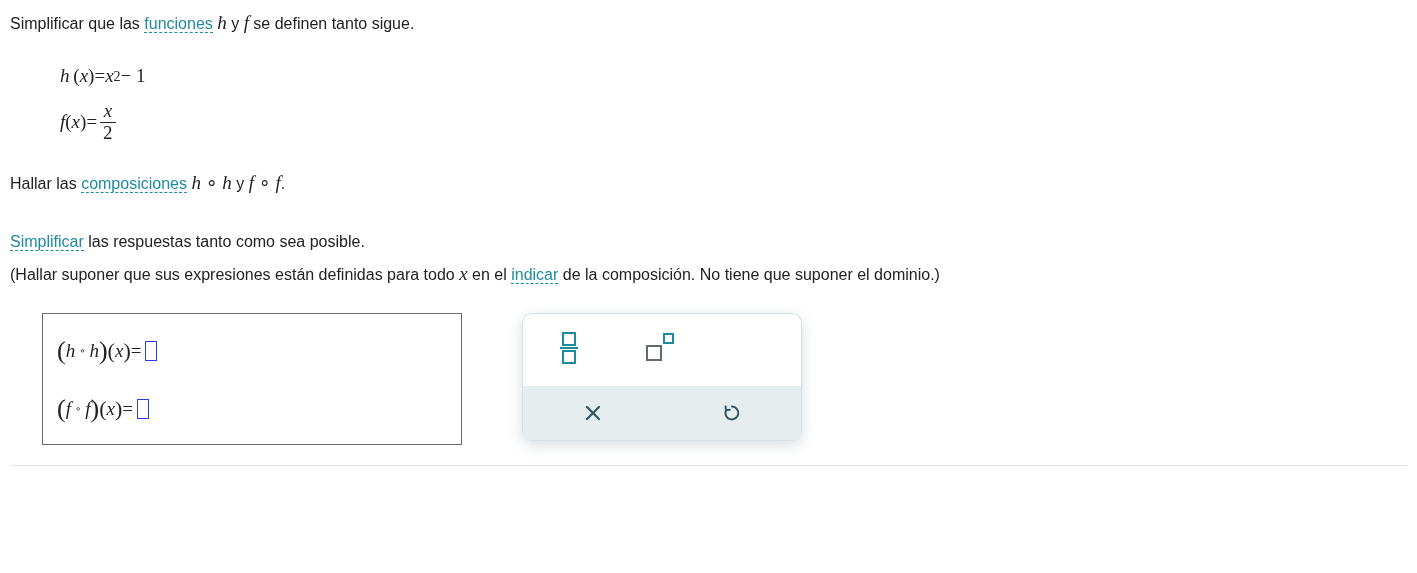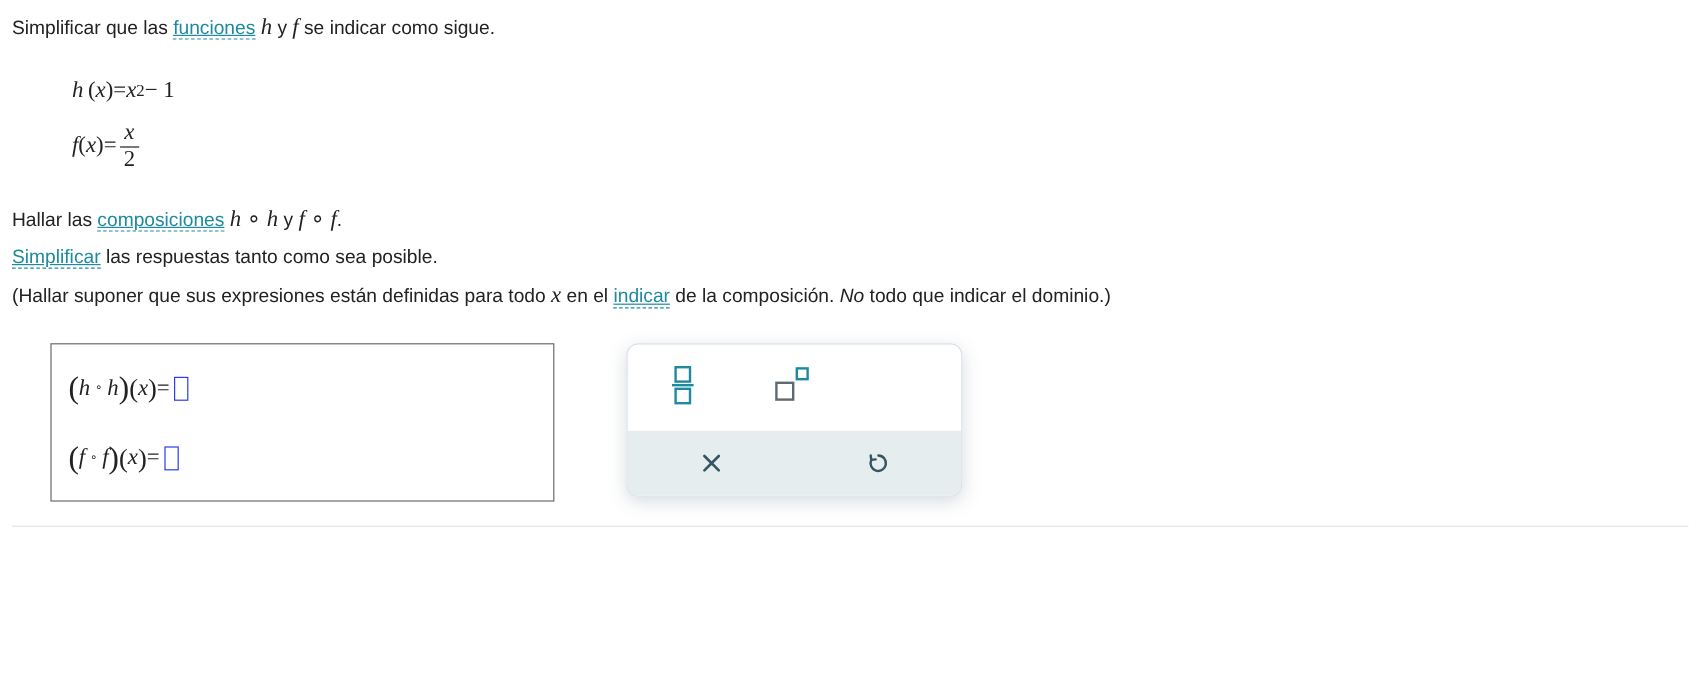--- a/index.html
+++ b/index.html
@@ -13,21 +13,20 @@
     width: 1417px;
   }
   .prompt-line {
     margin: 2px 0 4px 0;
     line-height: 1.6;
   }
   .link {
     color: #1e8a9e;
     border-bottom: 1px dashed #1e8a9e;
     cursor: pointer;
-    text-decoration: underline;
   }
   .math-i {
     font-family: "Times New Roman", Times, serif;
     font-style: italic;
     font-size: 19px;
   }
   .math-r {
     font-family: "Times New Roman", Times, serif;
     font-style: normal;
     font-size: 19px;
@@ -60,21 +59,20 @@
     padding: 0 4px;
     line-height: 1.1;
     text-align: center;
   }
   .sup {
     font-size: 0.7em;
     vertical-align: super;
     line-height: 0;
   }
   .note-em {
-    font-style: italic;
     margin-top: 29px;
   }
   .answer-area {
     display: flex;
     align-items: flex-start;
     gap: 60px;
     margin-top: 24px;
     margin-left: 32px;
   }
   .answer-box {
@@ -187,21 +185,21 @@
   .pb-btn svg { display: block; }
   .bottom-rule {
     border-top: 1px solid #e3e3e3;
     margin-top: 20px;
   }
 </style>
 </head>
 <body>
 
 <div class="prompt-line">
-  <span>Simplificar que las </span><span class="link">funciones</span><span> </span><span class="math-i">h</span><span> y </span><span class="math-i">f</span><span> se indicar como sigue.</span>
+  <span>Simplificar que las </span><span class="link">funciones</span><span> </span><span class="math-i">h</span><span> y </span><span class="math-i">f</span><span> se definen tanto sigue.</span>
 </div>
 
 <div class="equations">
   <div class="eq-row">
     <span class="math-i">h</span>
     <span class="math-r"> (</span>
       <span class="math-i">x</span>
       <span class="math-r">)</span>
     <span class="math-r"> = </span>
     <span class="math-i">x</span>
@@ -218,26 +216,26 @@
       <span class="num math-i">x</span>
       <span class="den math-r">2</span>
     </span>
   </div>
 </div>
 
 <div class="prompt-line">
   <span>Hallar las </span><span class="link">composiciones</span><span>  </span><span class="math-i">h</span><span class="math-r"> ∘ </span><span class="math-i">h</span><span> y </span><span class="math-i">f</span><span class="math-r"> ∘ </span><span class="math-i">f</span><span>.</span>
 </div>
 
-<div class="prompt-line" style="margin-top:4px;">
+<div class="prompt-line" style="margin-top:31px;">
   <span class="link">Simplificar</span><span> las respuestas tanto como sea posible.</span>
 </div>
 
 <div class="prompt-line">
-  <span>(Hallar suponer que sus expresiones están definidas para todo </span><span class="math-i">x</span><span> en el </span><span class="link">indicar</span><span> de la composición. </span><span class="note-em">No</span><span> todo que indicar el dominio.)</span>
+  <span>(Hallar suponer que sus expresiones están definidas para todo </span><span class="math-i">x</span><span> en el </span><span class="link">indicar</span><span> de la composición. </span><span class="note-em">No</span><span> tiene que suponer el dominio.)</span>
 </div>
 
 <div class="answer-area">
   <div class="answer-box">
     <div class="ans-row">
       <span class="paren">(</span>
       <span class="math-i">h</span>
       <span class="compose-dot">∘</span>
       <span class="math-i">h</span>
       <span class="paren">)</span>

